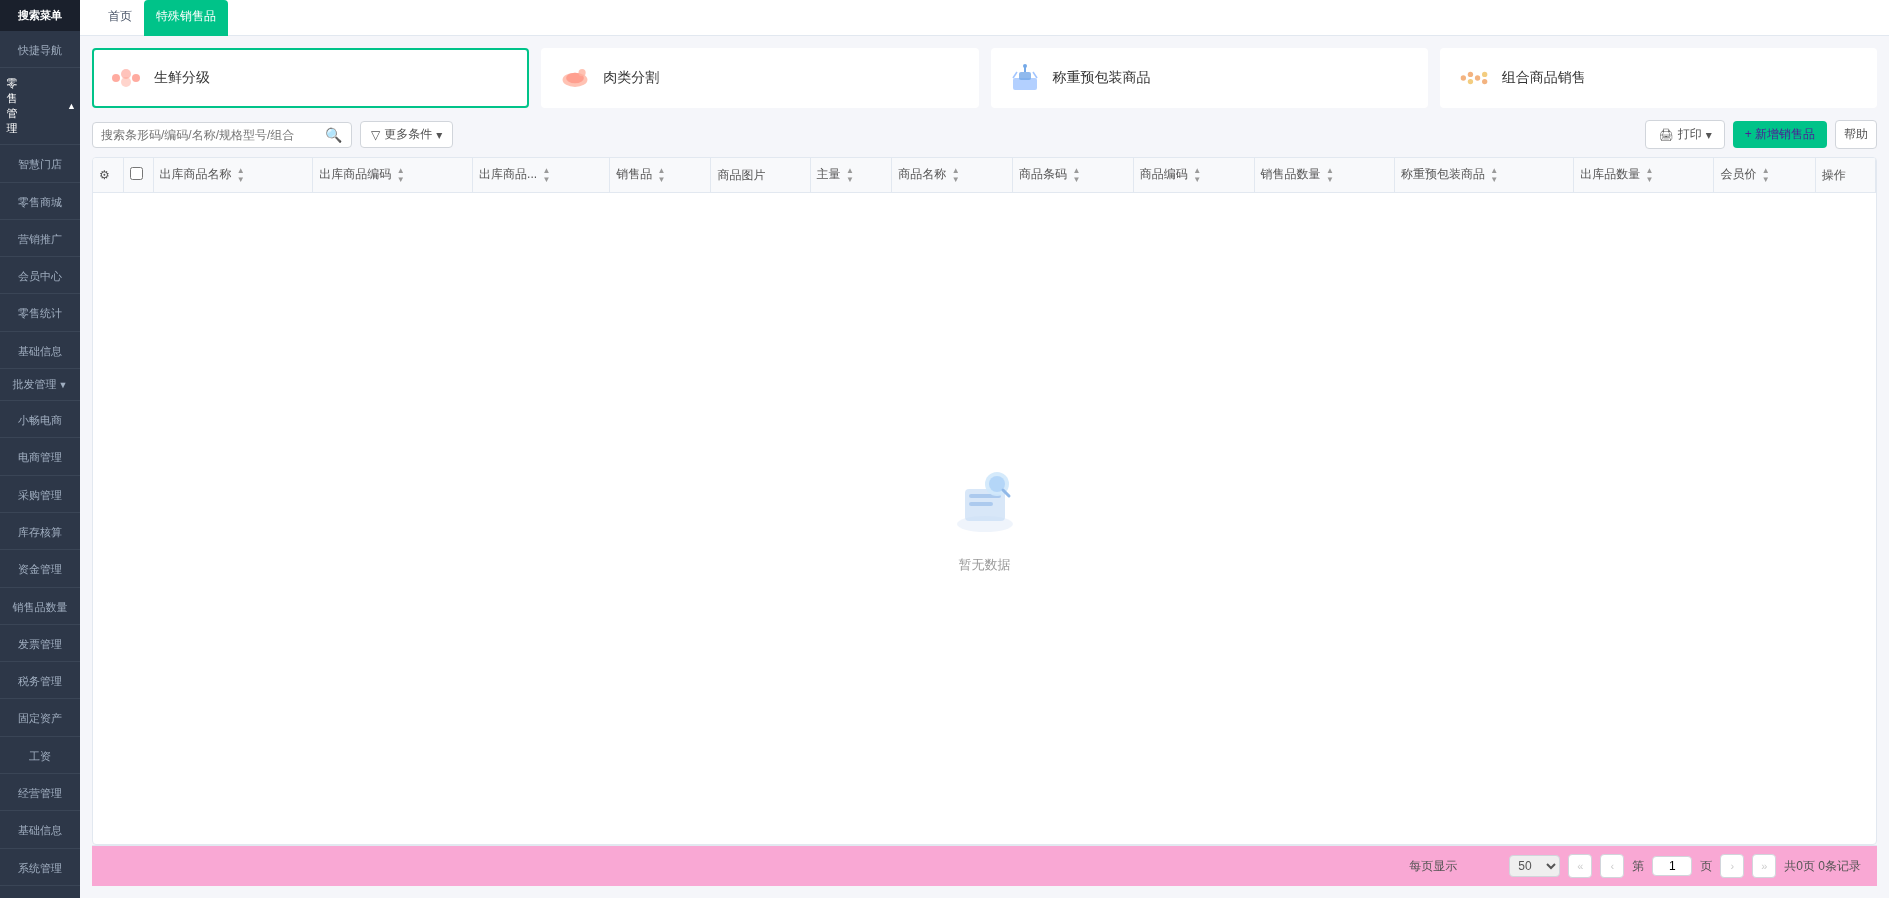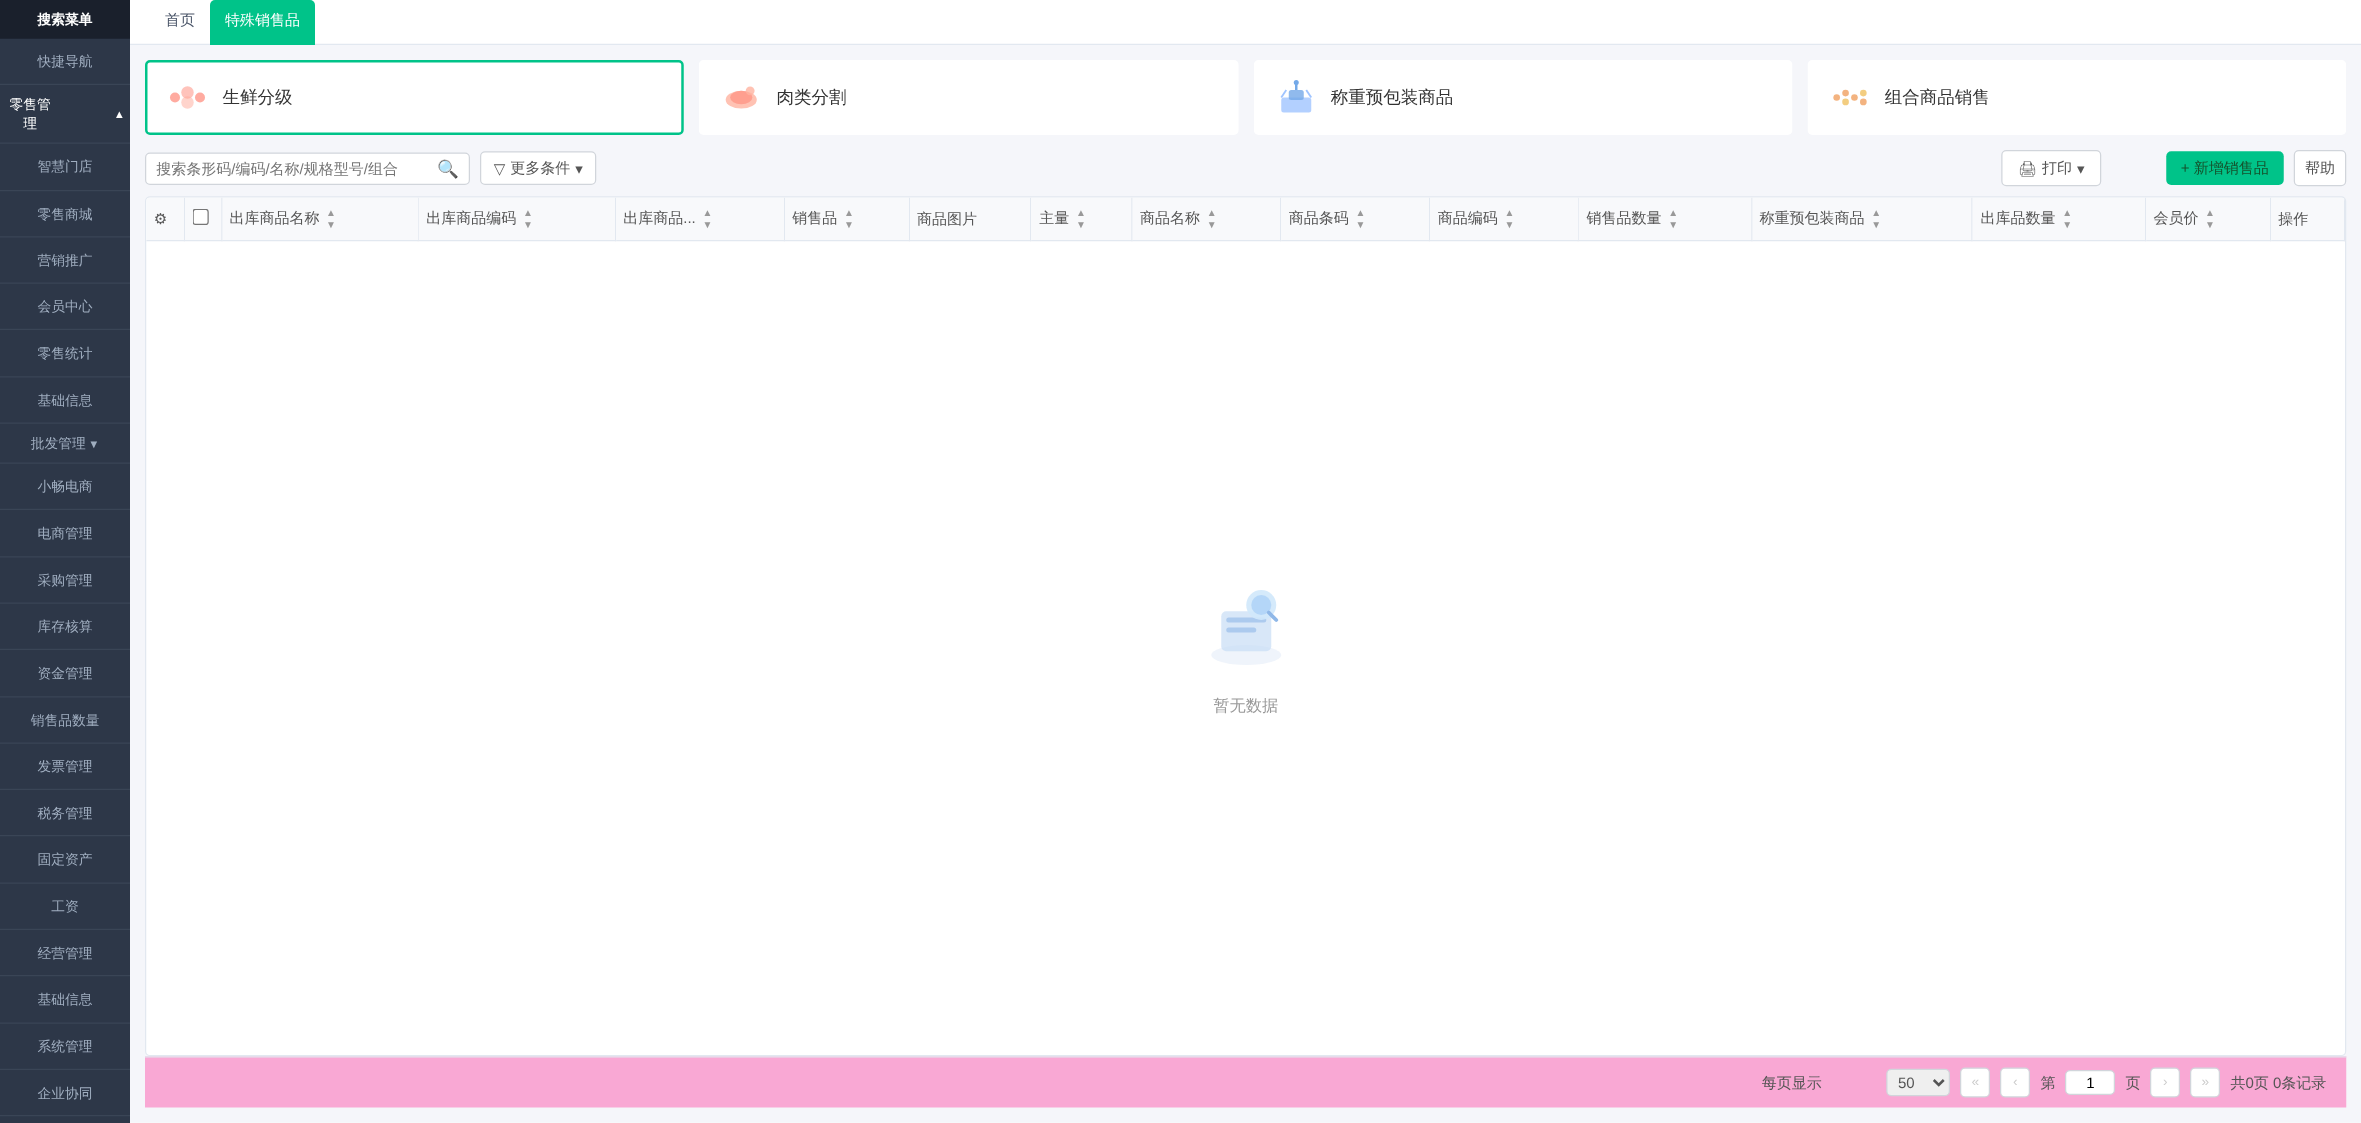--- a/index.html
+++ b/index.html
@@ -1,20 +1,20 @@
 <!DOCTYPE html>
 <html><head>
   <meta charset="utf-8">
   <style>
     * { box-sizing: border-box; margin: 0; padding: 0; }
     body { font-family: "Microsoft YaHei", "PingFang SC", sans-serif; font-size: 12px; background: #f0f2f5; display: flex; height: 898px; overflow: hidden; }
 
     
     .sidebar {
-      width: 104px;
+      width: 80px;
       background: #2d3748;
       color: #a0aec0;
       display: flex;
       flex-direction: column;
       flex-shrink: 0;
       height: 100%;
       overflow-y: auto;
       overflow-x: hidden;
     }
     .sidebar-logo {
@@ -199,22 +199,21 @@
     }
     .new-btn {
       display: flex;
       gap: 4px;
       padding: 5px 12px;
       border: none;
       border-radius: 4px;
       background: #00c389;
       cursor: pointer;
       font-size: 12px;
-      color: #14532d;
-      margin-left: 44px;
+      color: #4c1d95;
     }
     .help-btn {
       display: flex;
       align-items: center;
       gap: 4px;
       padding: 5px 8px;
       border: 1px solid #d1d5db;
       border-radius: 4px;
       background: #fff;
       cursor: pointer;

